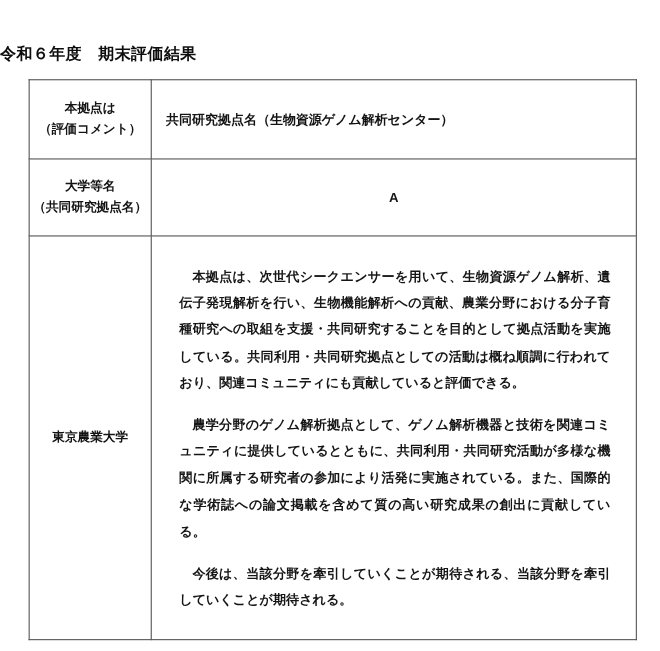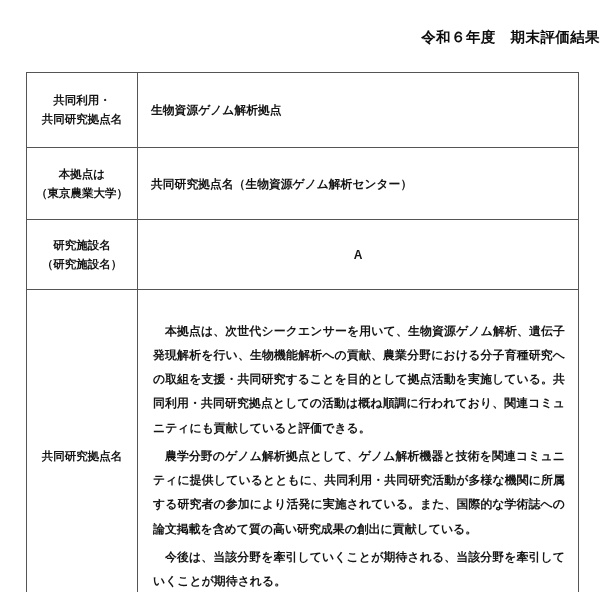--- a/index.html
+++ b/index.html
@@ -18,23 +18,23 @@
   }
   .page {
     position: relative;
     width: 600px;
     height: 592px;
     box-sizing: border-box;
   }
   .doc-title {
     position: absolute;
     left: 0;
-    top: 28px;
+    top: 40px;
     width: 600px;
-    text-align: right;
+    text-align: left;
     font-family: "Liberation Sans", "DejaVu Sans", sans-serif;
     font-weight: bold;
     font-size: 14.5px;
     letter-spacing: 0.4px;
     color: #0d0d0d;
     white-space: pre;
   }
   .eval-table {
     position: absolute;
     left: 26px;
@@ -93,61 +93,54 @@
   .comment-body {
     font-family: "Liberation Sans", "DejaVu Sans", sans-serif;
     font-weight: bold;
     font-size: 11.9px;
     line-height: 24.2px;
     color: #161616;
     text-align: justify;
     text-justify: inter-character;
   }
   .comment-body p {
-    margin: 4px;
+    margin: 14px;
     text-indent: 1em;
   }
 </style>
 </head>
 <body>
 
 <div class="page">
 
   <div class="doc-title">令和６年度　期末評価結果</div>
 
   <table class="eval-table">
     <colgroup>
       <col class="c-label">
       <col class="c-value">
     </colgroup>
     <tbody>
-      <tr class="row-name">
-        <td class="label-cell">
-          <span class="lab-line">共同利用・</span>
-          <span class="lab-line">共同研究拠点名</span>
-        </td>
-        <td class="value-cell">生物資源ゲノム解析拠点</td>
-      </tr>
       <tr class="row-univ">
         <td class="label-cell">
           <span class="lab-line">本拠点は</span>
-          <span class="lab-line">（東京農業大学）</span>
+          <span class="lab-line">（評価コメント）</span>
         </td>
         <td class="value-cell">共同研究拠点名（生物資源ゲノム解析センター）</td>
       </tr>
       <tr class="row-grade">
         <td class="label-cell">
-          <span class="lab-line">研究施設名</span>
-          <span class="lab-line">（研究施設名）</span>
+          <span class="lab-line">大学等名</span>
+          <span class="lab-line">（共同研究拠点名）</span>
         </td>
         <td class="value-cell grade">A</td>
       </tr>
       <tr class="row-comment">
         <td class="label-cell">
-          <span class="lab-line">共同研究拠点名</span>
+          <span class="lab-line">東京農業大学</span>
         </td>
         <td class="comment-cell">
           <div class="comment-body">
             <p>本拠点は、次世代シークエンサーを用いて、生物資源ゲノム解析、遺伝子発現解析を行い、生物機能解析への貢献、農業分野における分子育種研究への取組を支援・共同研究することを目的として拠点活動を実施している。共同利用・共同研究拠点としての活動は概ね順調に行われており、関連コミュニティにも貢献していると評価できる。</p>
             <p>農学分野のゲノム解析拠点として、ゲノム解析機器と技術を関連コミュニティに提供しているとともに、共同利用・共同研究活動が多様な機関に所属する研究者の参加により活発に実施されている。また、国際的な学術誌への論文掲載を含めて質の高い研究成果の創出に貢献している。</p>
             <p>今後は、当該分野を牽引していくことが期待される、当該分野を牽引していくことが期待される。</p>
           </div>
         </td>
       </tr>
     </tbody>

